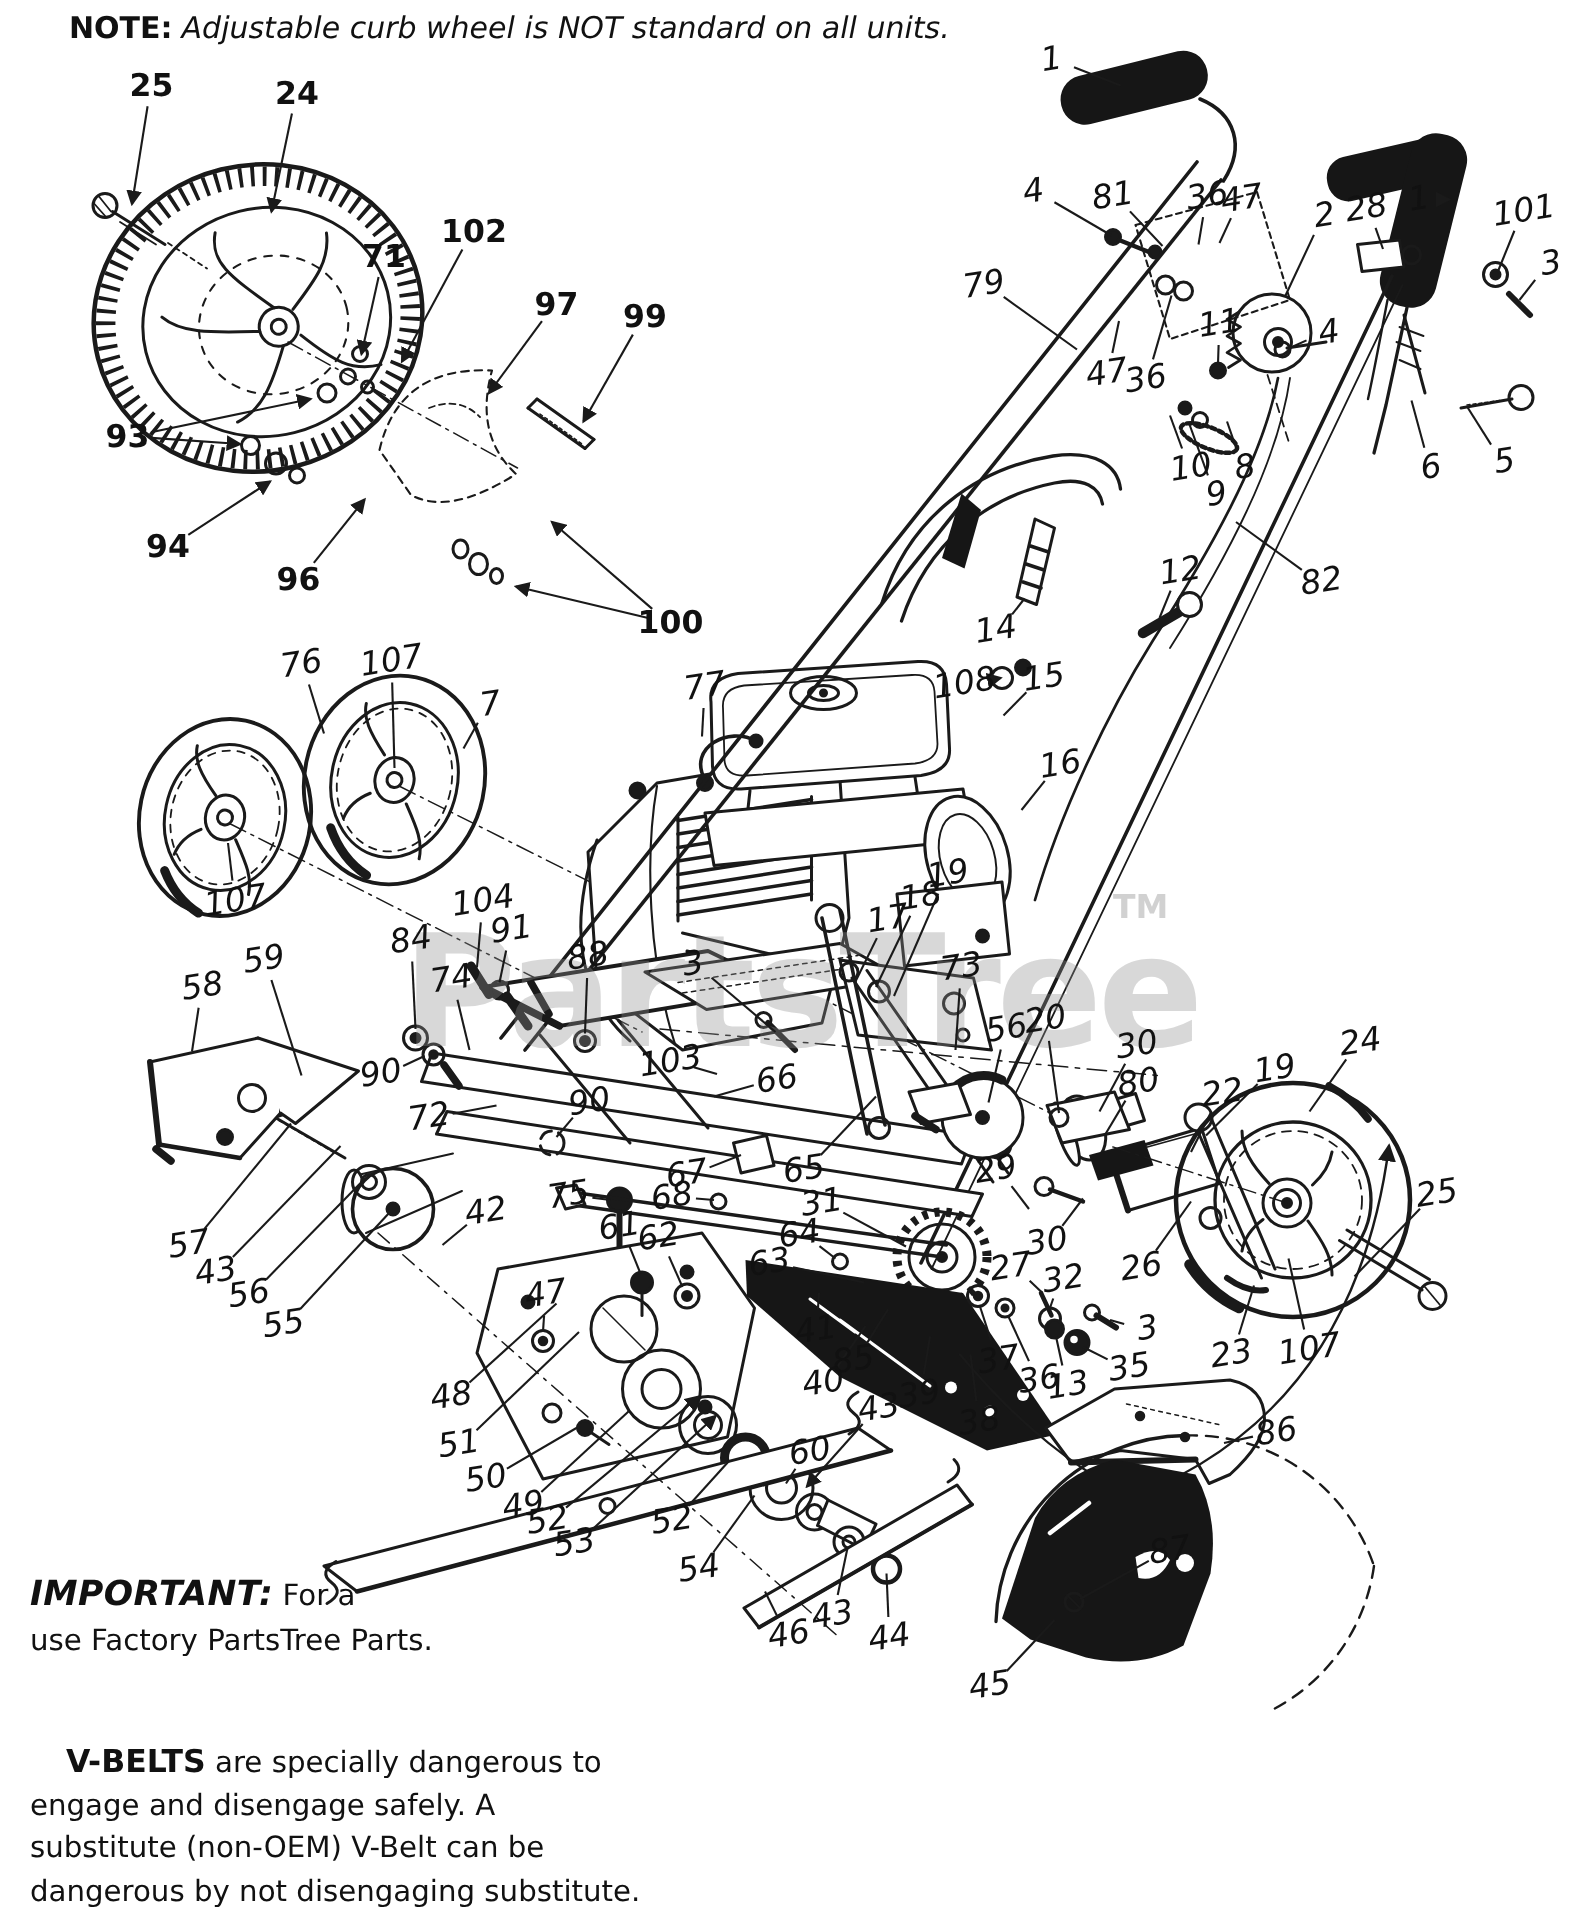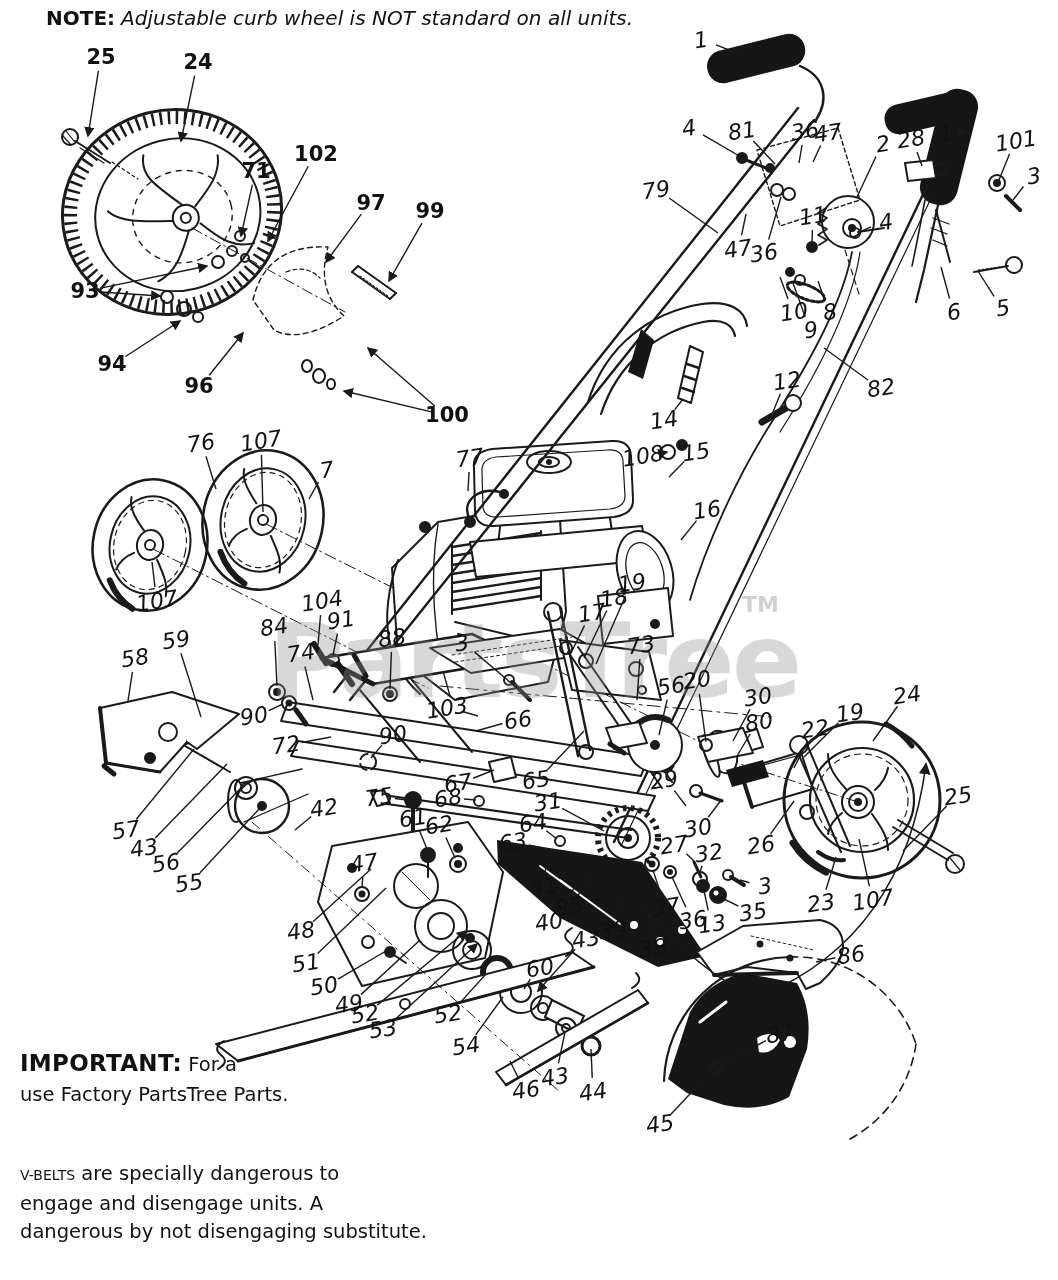--- a/index.html
+++ b/index.html
@@ -4,22 +4,22 @@
 <style>
   html,body{margin:0;padding:0;background:#fff;}
   .page{position:relative;width:1058px;height:1280px;background:#fff;overflow:hidden;
         font-family:"DejaVu Sans",sans-serif;color:#111;}
   svg{position:absolute;left:0;top:0;}
   
   .note{position:absolute;left:46px;top:6px;font-size:20px;white-space:nowrap;}
   .note .nb{font-weight:bold;}
   .note .ni{font-style:italic;margin-left:6px;}
   .blk{position:absolute;left:20px;width:440px;font-size:19.5px;line-height:30px;}
-  .blk .hd{font-weight:bold;font-size:23px;letter-spacing:.3px;}
-  .blk .hd2{font-weight:normal;font-size:14px;}
+  .blk .hd{font-weight:bold;font-size:23px;letter-spacing:.3px;font-style:italic;}
+  .blk .hd2{font-weight:bold;font-size:21px;margin-left:24px;}
   #important-block{top:1048px;}
   #vbelt-block{top:1160px;line-height:28.5px;}
   
   .lbl{font-family:"DejaVu Sans",sans-serif;font-style:italic;font-size:22px;fill:#111;
        text-anchor:middle;dominant-baseline:central;}
   .up{font-style:normal;font-weight:bold;font-size:21px;}
   #leaders line{stroke:#1a1a1a;stroke-width:1.4;}
   .wm{font-family:"DejaVu Sans",sans-serif;font-weight:bold;font-size:104px;fill:#8f8f8f;
       opacity:.34;letter-spacing:-3px;}
   .wmtm{font-family:"DejaVu Sans",sans-serif;font-weight:bold;font-size:22px;fill:#8f8f8f;opacity:.4;}
@@ -597,17 +597,18 @@
 
   <div class="blk" id="important-block">
     <div><span class="hd">IMPORTANT:</span>
       <span>For a</span></div>
     <div>use Factory PartsTree Parts.</div>
   </div>
 
   <div class="blk" id="vbelt-block">
     <div><span class="hd2">V-BELTS</span>
       <span>are specially dangerous to</span></div>
-    <div>engage and disengage units. A</div>
+    <div>engage and disengage safely. A</div>
+    <div>substitute (non-OEM) V-Belt can be</div>
     <div>dangerous by not disengaging substitute.</div>
   </div>
 
 </div>
 
 </body></html>

